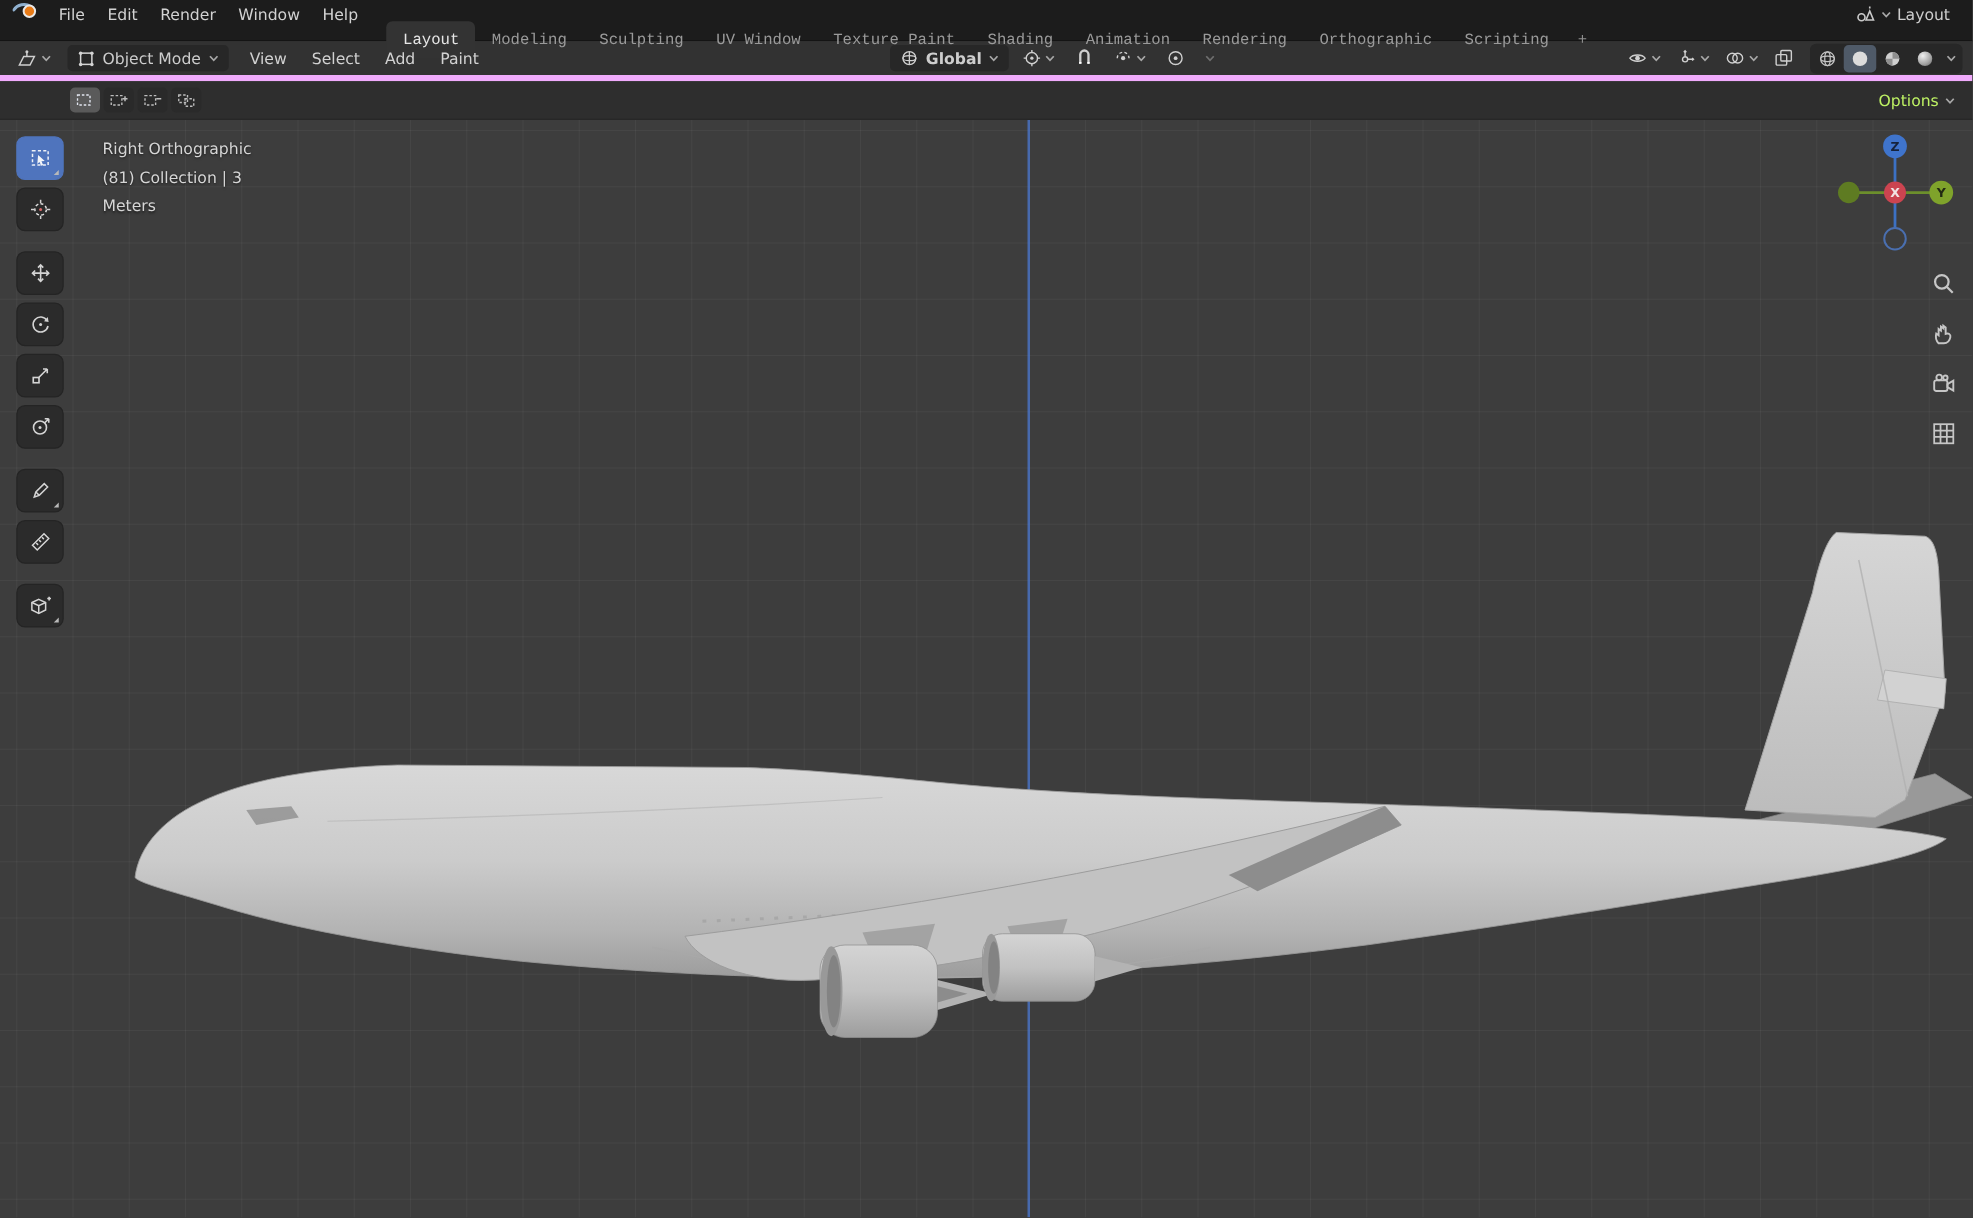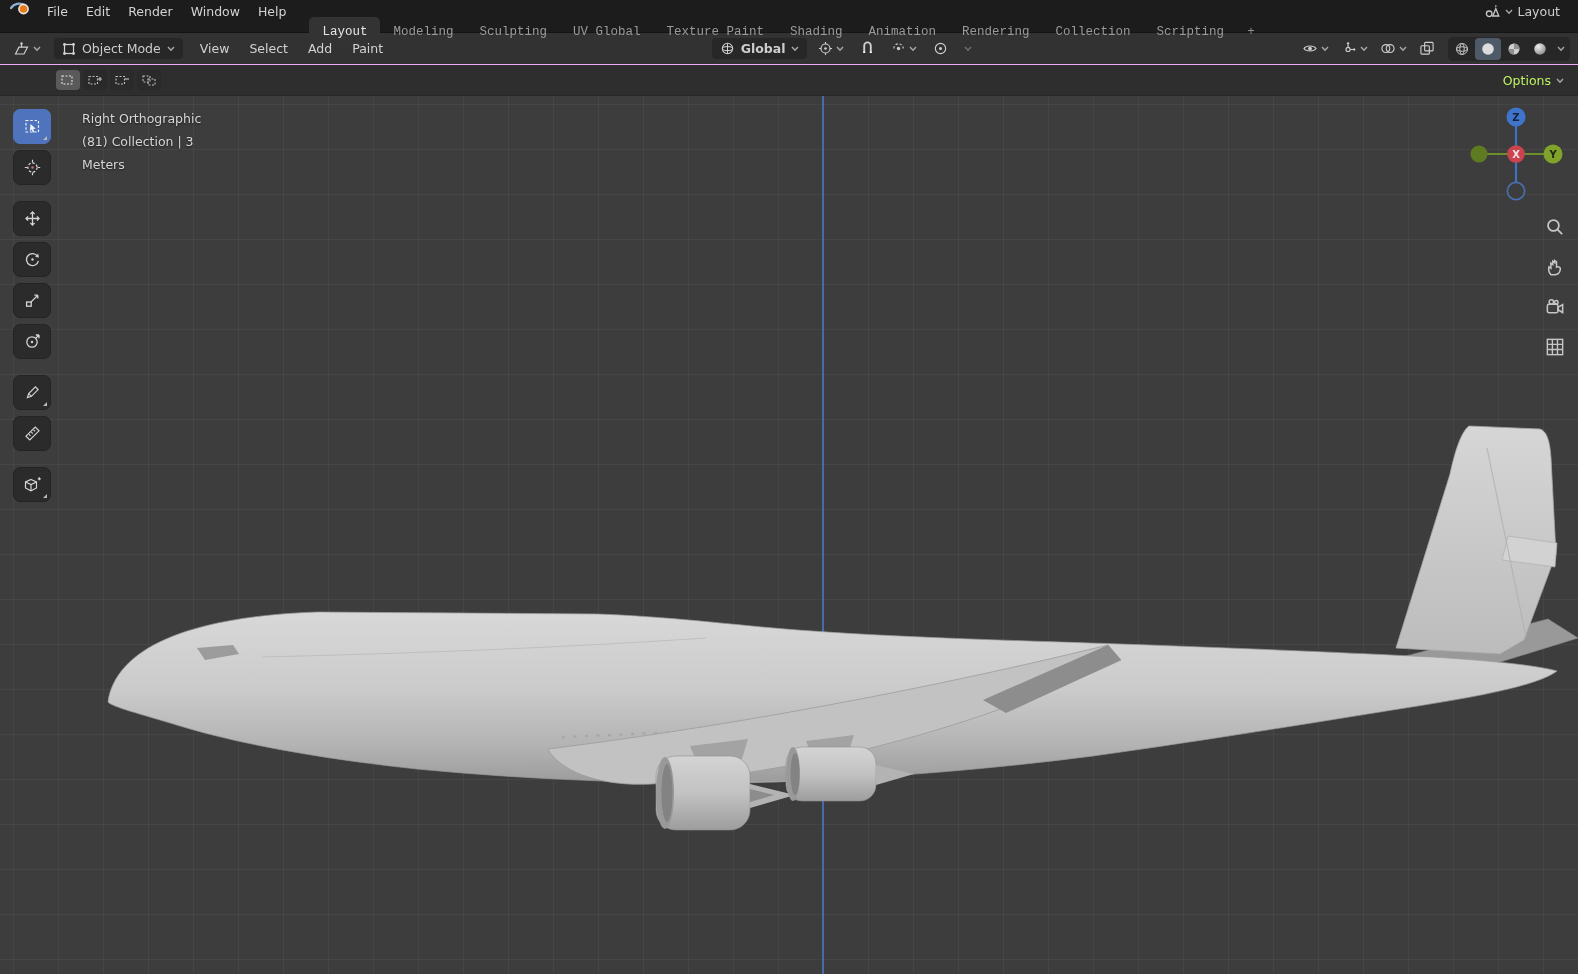--- a/index.html
+++ b/index.html
@@ -12,21 +12,21 @@
   .logo { display:flex; align-items:center; margin-right:6px; }
   .menu-item { padding:4px 9px; border-radius:4px; color:#d2d2d2; cursor:default; }
   .tabs { display:flex; align-items:flex-end; height:47px; margin-left:14px;font-family:Liberation Mono, monospace; }
   .tab { padding:8px 13px 8px; color:#9a9a9a; border-radius:5px 5px 0 0; white-space:nowrap; }
   .tab.active { background:#333333; color:#e6e6e6; }
   .tab.addtab { color:#8f8f8f; padding:8px 10px; }
   .tb-spacer { flex:1; }
   .scene-select { display:flex; align-items:center; gap:5px; padding:3px 8px; border-radius:4px; }
 
   
-  .vheader { height:32px; background:#323232; border-bottom:1px solid #f0abfc;
+  .vheader { height:32px; background:#323232; border-bottom:5px solid #f0abfc;
     display:flex; align-items:center; padding:0 8px; }
   .hgroup { display:flex; align-items:center; gap:2px; }
   .hcenter { margin:0 auto; gap:6px;font-weight:bold; }
   .pill { display:flex; align-items:center; gap:6px; background:#272727;
     border-radius:4px; padding:3px 8px; }
   .hbtn { display:flex; align-items:center; gap:3px; padding:3px 5px; border-radius:4px; }
   .chev { display:flex; }
   .shade-group { display:flex; align-items:center; background:#272727; border-radius:5px; padding:1px; margin-left:6px; }
   .shade-btn { width:26px; height:22px; display:flex; align-items:center; justify-content:center; border-radius:4px; }
   .shade-btn.active { background:#4f5a68; }
@@ -80,26 +80,26 @@
   <span class="menu-item">File</span>
   <span class="menu-item">Edit</span>
   <span class="menu-item">Render</span>
   <span class="menu-item">Window</span>
   <span class="menu-item">Help</span>
 
   <div class="tabs">
     <span class="tab active">Layout</span>
     <span class="tab">Modeling</span>
     <span class="tab">Sculpting</span>
-    <span class="tab">UV Global</span>
+    <span class="tab">UV Window</span>
     <span class="tab">Texture Paint</span>
     <span class="tab">Shading</span>
     <span class="tab">Animation</span>
     <span class="tab">Rendering</span>
-    <span class="tab">Collection</span>
+    <span class="tab">Orthographic</span>
     <span class="tab">Scripting</span>
     <span class="tab addtab">+</span>
   </div>
 
   <div class="tb-spacer"></div>
 
   <div class="scene-select">
     <span>
       <svg width="16" height="16" viewBox="0 0 16 16" stroke="#c9c9c9" stroke-width="1.3" fill="none">
         <circle cx="5.2" cy="10.8" r="2.8"></circle>

